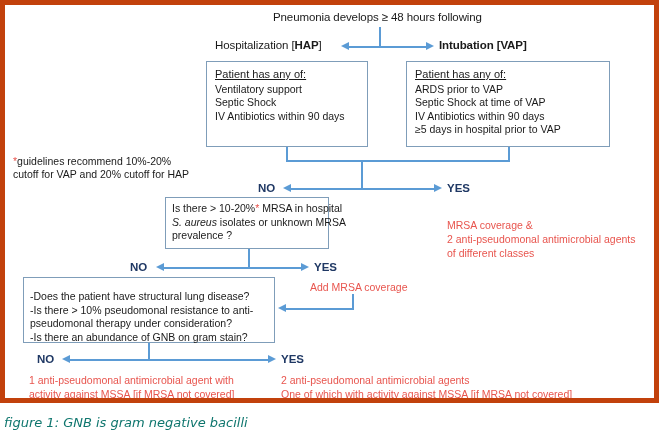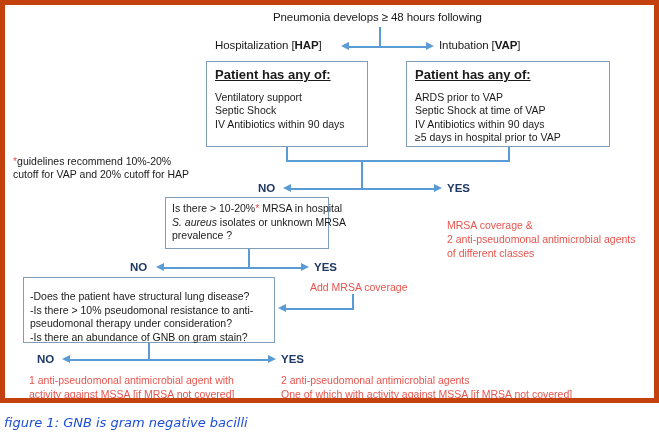--- a/index.html
+++ b/index.html
@@ -59,25 +59,25 @@
   .qbox {
     border: 1px solid #7F9DB9;
     background: #ffffff;
     box-sizing: border-box;
     font-size: 10.5px;
     line-height: 13.5px;
     color: #1a1a1a;
     padding: 6px 7px 5px 8px;
   }
   .qbox .title {
-    font-weight: bold;
+    font-weight: normal;
     text-decoration: underline;
     display: block;
-    margin-bottom: 9px;
-    font-size: 13px;
+    margin-bottom: 1px;
+    font-size: 11px;
   }
   .qbox .ln { display: block; white-space: nowrap; }
   .qbox .ln i { font-style: italic; }
   .qbox .ln .star { color: #E8554E; }
 
   
   .vline { background: #5B9BD5; width: 2px; }
   .hline { background: #5B9BD5; height: 2px; }
 
   
@@ -89,21 +89,21 @@
   .ahead-l { border-right: 8px solid #5B9BD5; }
   .ahead-r { border-left: 8px solid #5B9BD5; }
 
   
   #caption {
     position: absolute;
     left: 4px;
     top: 415px;
     font-size: 13px;
     font-style: italic;
-    color: #1d4ed8;
+    color: #0f766e;
     font-family: "DejaVu Sans", sans-serif;
     white-space: nowrap;
   }
 </style>
 </head>
 <body>
 
 <div id="figure">
 
   <div class="abs hdr" style="left:268px; top:6px;">Pneumonia develops ≥ 48 hours following</div>
@@ -111,21 +111,21 @@
   <div class="abs vline" style="left:374px; top:22px; height:20px;"></div>
 
   <div class="abs hline" style="left:344px; top:41px; width:32px;"></div>
   <div class="abs ahead-l" style="left:336px; top:37px;"></div>
 
   <div class="abs hline" style="left:374px; top:41px; width:47px;"></div>
   <div class="abs ahead-r" style="left:421px; top:37px;"></div>
 
   <div class="abs hdr" style="left:210px; top:34px;"><span>Hospitalization [<b>HAP</b>]</span></div>
 
-  <div class="abs hdr" style="left:434px; top:34px;"><span>Intubation [<b>VAP</b>]</span></div>
+  <div class="abs hdr" style="left:434px; top:34px;font-weight:bold;"><span>Intubation [<b>VAP</b>]</span></div>
 
   <div class="abs qbox" style="left:201px; top:56px; width:162px; height:86px;">
     <span class="title">Patient has any of:</span>
     <span class="ln">Ventilatory support</span>
     <span class="ln">Septic Shock</span>
     <span class="ln">IV Antibiotics within 90 days</span>
   </div>
 
   <div class="abs qbox" style="left:401px; top:56px; width:204px; height:86px;">
     <span class="title">Patient has any of:</span>

